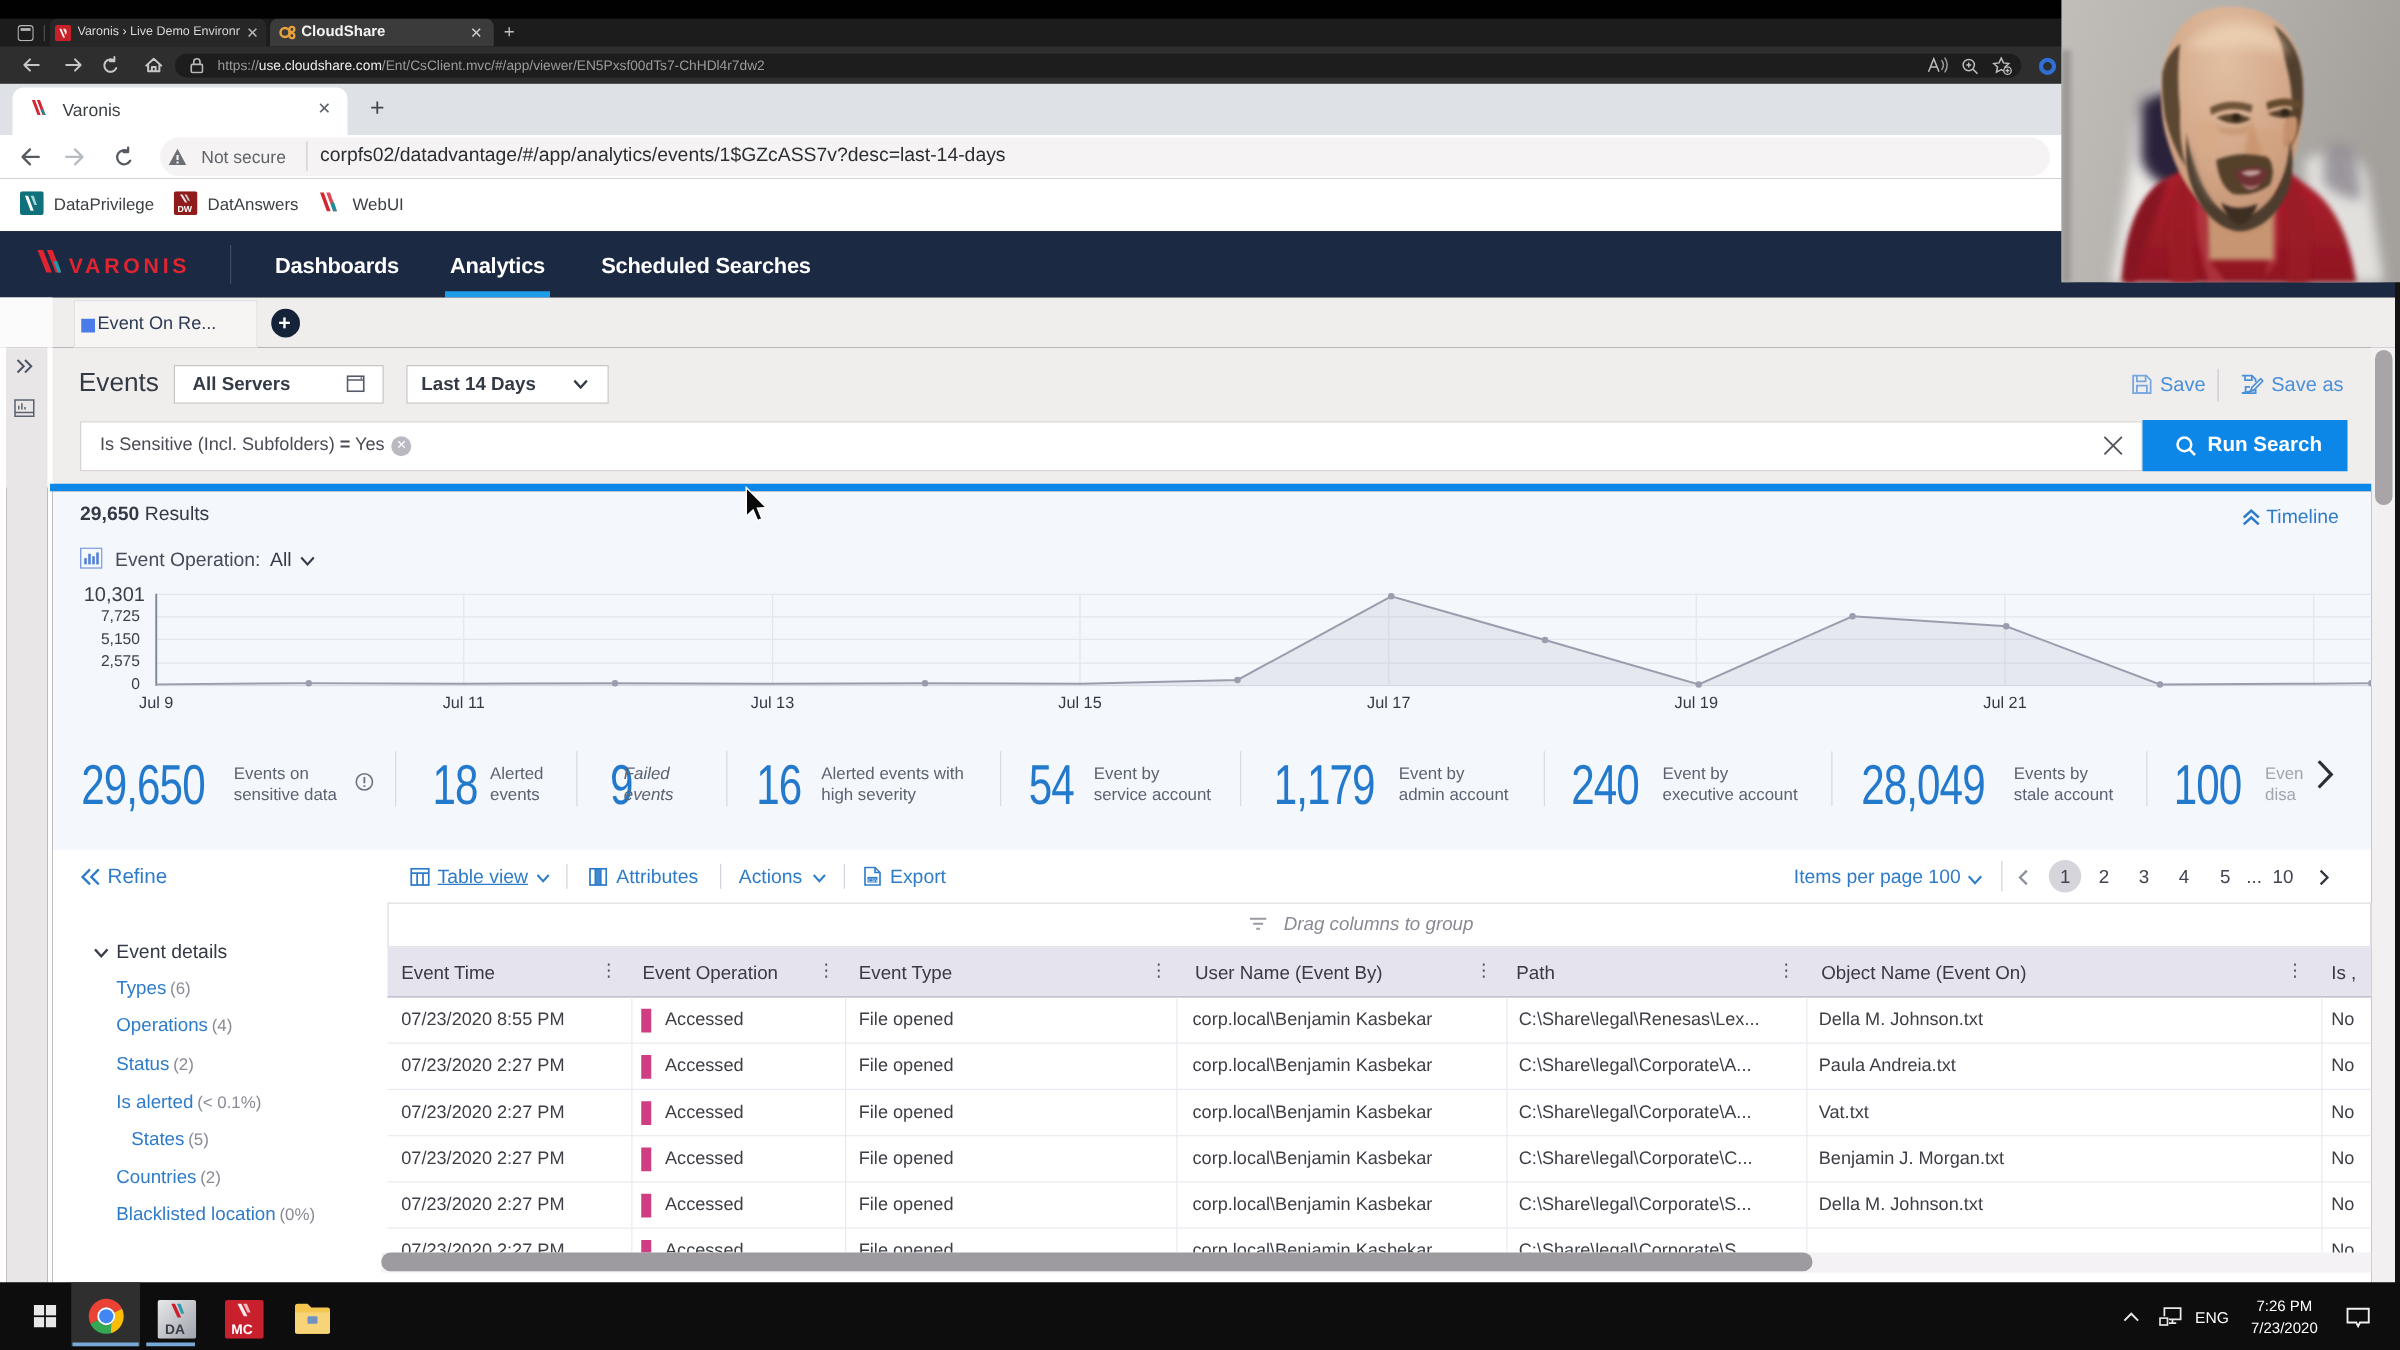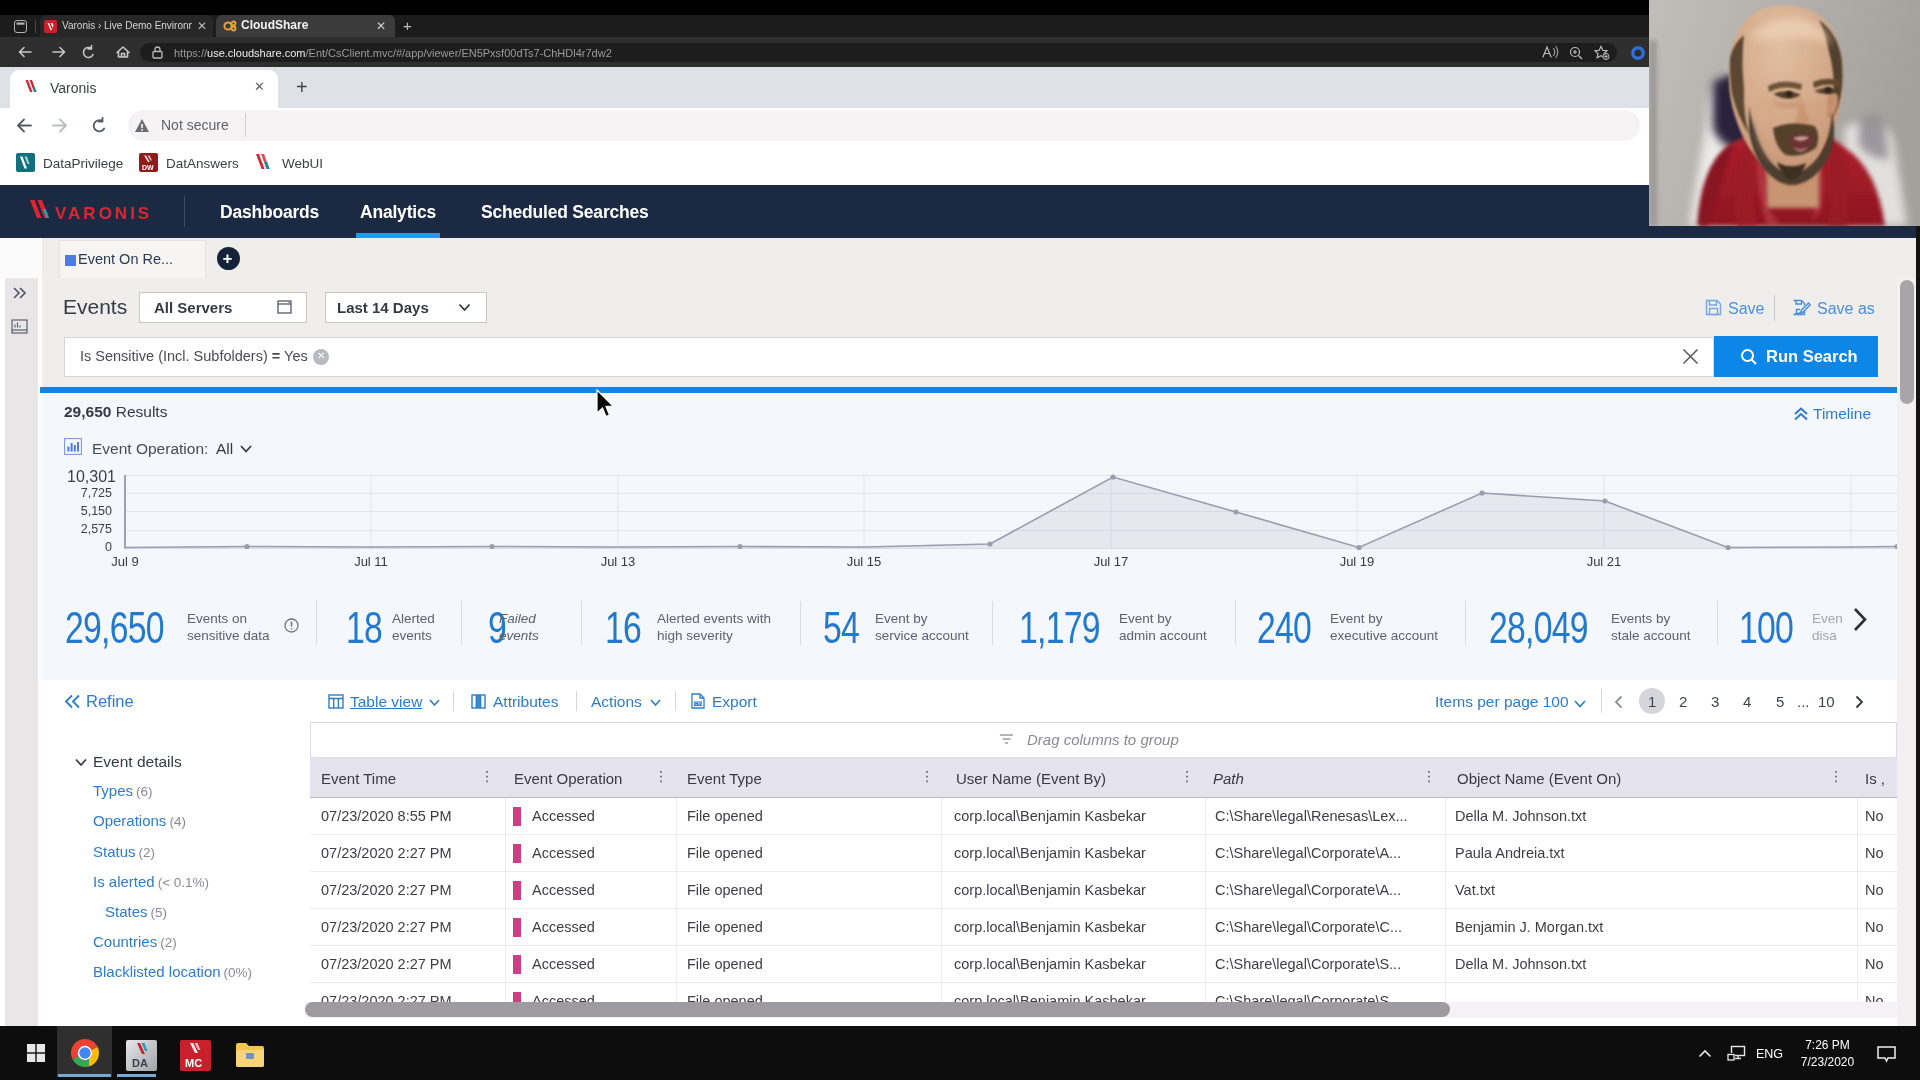--- a/index.html
+++ b/index.html
@@ -104,20 +104,21 @@
 </g>
     </svg>
 <div class="abs" style="left:128px;top:110px;width:1512px;height:31px;background:#f6f3f4;border-radius:16px;"></div>
 <svg class="abs" style="left:134px;top:118px;" width="16" height="15" viewBox="0 0 16 15">
       <path d="M8 1 L15 14 L1 14 Z" fill="#6b6f73"></path>
       <rect x="7.2" y="6" width="1.7" height="4" fill="#f6f3f4"></rect>
       <rect x="7.2" y="11.2" width="1.7" height="1.6" fill="#f6f3f4"></rect>
     </svg>
 <div class="abs" style="left:161px;top:117px;font-size:14px;color:#5f6368;">Not secure</div>
 <div class="abs" style="left:245px;top:113px;width:1px;height:24px;background:#d0ced0;"></div>
+<div class="abs" style="left:256px;top:116px;font-size:15.5px;color:#2a2d31;">corpfs02/datadvantage/#/app/analytics/events/1$GZcASS7v?desc=last-14-days</div>
 <div class="abs" style="left:0;top:143px;width:1920px;height:42px;background:#fff;"></div>
 <svg class="abs" style="left:16px;top:153px;" width="19" height="19" viewBox="0 0 19 19">
       <rect width="19" height="19" rx="2" fill="#10707c"></rect>
       <path d="M4 3.5 L8.5 15.5 L11 15.5 L6.5 3.5 Z" fill="#fff"></path>
       <path d="M8.5 3.5 L11.5 11 L13.5 11 L11 3.5 Z" fill="#9fd8d8"></path>
     </svg>
 <div class="abs" style="left:43px;top:156px;font-size:13.5px;color:#3c4043;">DataPrivilege</div>
 <svg class="abs" style="left:139px;top:153px;" width="19" height="19" viewBox="0 0 19 19">
       <rect width="19" height="19" rx="2" fill="#8f1b1b"></rect>
       <path d="M5 2.5 L9 9 L10.8 9 L7 2.5 Z" fill="#e8e4e4"></path>
@@ -388,21 +389,21 @@
 
 <div class="abs" style="left:310px;top:758px;width:1587px;height:40px;background:#e4e3ee;border-bottom:1px solid #b9b7c4;box-sizing:border-box;"></div>
 <div class="th" style="left:321px;">Event Time</div>
     <div class="dots" style="left:480px;">⋮</div>
 <div class="th" style="left:514px;">Event Operation</div>
     <div class="dots" style="left:654px;">⋮</div>
 <div class="th" style="left:687px;">Event Type</div>
     <div class="dots" style="left:920px;">⋮</div>
 <div class="th" style="left:956px;">User Name (Event By)</div>
     <div class="dots" style="left:1180px;">⋮</div>
-<div class="th" style="left:1213px;font-style:italic;">Path</div>
+<div class="th" style="left:1213px;">Path</div>
     <div class="dots" style="left:1422px;">⋮</div>
 <div class="th" style="left:1457px;">Object Name (Event On)</div>
     <div class="dots" style="left:1829px;">⋮</div>
 <div class="th" style="left:1865px;">Is ,</div>
 
 <svg class="abs" style="left:75px;top:758px;" width="12" height="9" viewBox="0 0 12 9">
       <path d="M1 1.5 L6 7 L11 1.5" fill="none" stroke="#3a3f4a" stroke-width="1.8"></path>
     </svg>
 <div class="abs" style="left:93px;top:753px;font-size:15.5px;color:#333a46;">Event details</div>
 <div class="refitem" style="left:93px;top:782px;">Types <span class="refcount">(6)</span></div>

